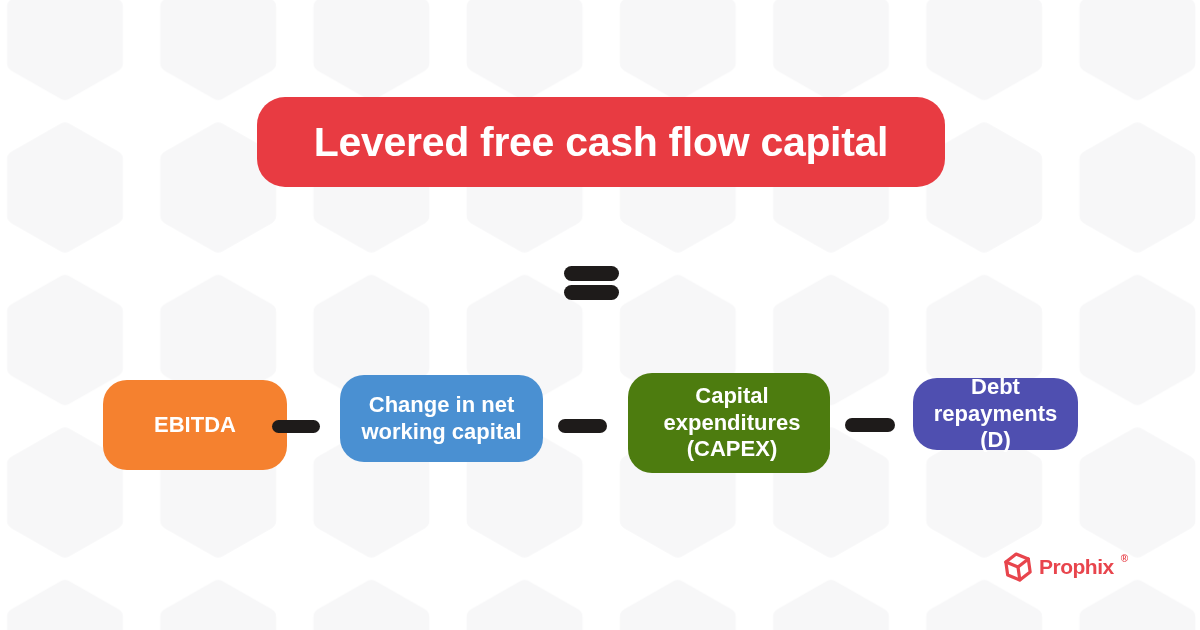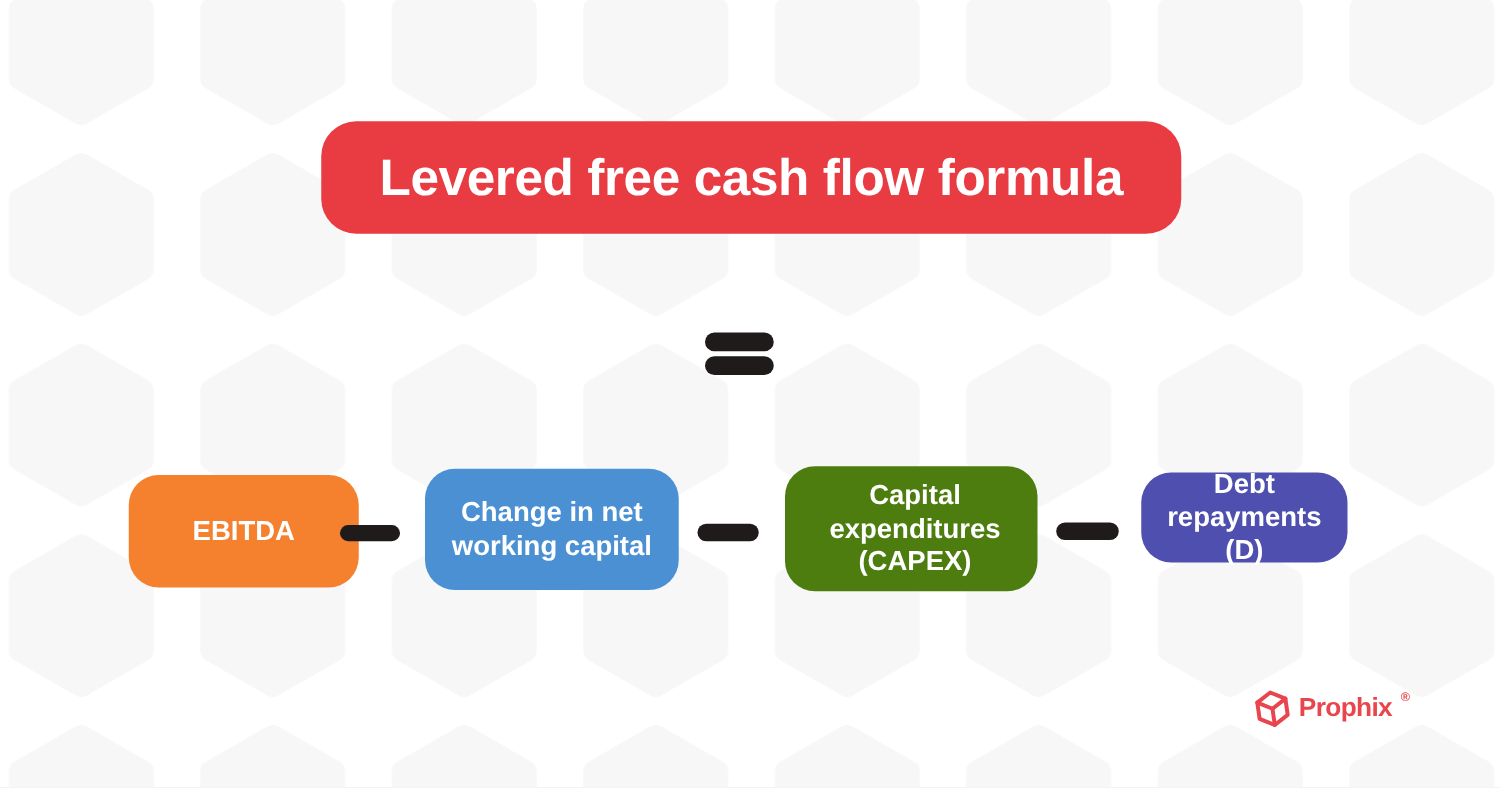--- a/index.html
+++ b/index.html
@@ -53,21 +53,21 @@
     align-items: center;
     justify-content: center;
     text-align: center;
     color: #ffffff;
     font-size: 22px;
     font-weight: bold;
     line-height: 1.22;
     padding: 0 12px;
   }
   .term-0 { left: 103px; top: 380px; width: 184px; height: 90px; }
-  .term-1 { left: 340px; top: 375px; width: 203px; height: 97px; }
+  .term-1 { left: 340px; top: 375px; width: 203px; height: 87px; }
   .term-2 { left: 628px; top: 373px; width: 202px; height: 100px; }
   .term-3 { left: 913px; top: 378px; width: 165px; height: 72px; }
   .minus {
     position: absolute;
     background: #1e1b1a;
     border-radius: 7px;
   }
   .minus-1 { left: 272px; top: 420px; width: 48px; height: 13px; }
   .minus-2 { left: 558px; top: 419px; width: 49px; height: 14px; }
   .minus-3 { left: 845px; top: 418px; width: 50px; height: 14px; }
@@ -103,21 +103,21 @@
   <svg class="hex-bg" width="1200" height="630" viewBox="0 0 1200 630" xmlns="http://www.w3.org/2000/svg">
     <defs>
       <pattern id="hexpat" width="153.2" height="152.5" x="-11.6" y="-41.25" patternUnits="userSpaceOnUse">
         <polygon points="76.6,20.25 125.6,48.25 125.6,104.25 76.6,132.25 27.6,104.25 27.6,48.25" fill="#f7f7f8" stroke="#f7f7f8" stroke-width="18" stroke-linejoin="round"></polygon>
       </pattern>
     </defs>
     <rect width="1200" height="630" fill="url(#hexpat)"></rect>
   </svg>
 
   <div class="banner" style="background: rgb(232, 59, 66);">
-    <span class="banner-title">Levered free cash flow formula</span>
+    <span class="banner-title">Levered free cash flow capital</span>
   </div>
 
   <div class="equals">
     <div class="bar"></div>
     <div class="bar"></div>
   </div>
 
   <div class="term term-0" style="background: rgb(245, 129, 47);">
     <span>EBITDA</span>
   </div>

